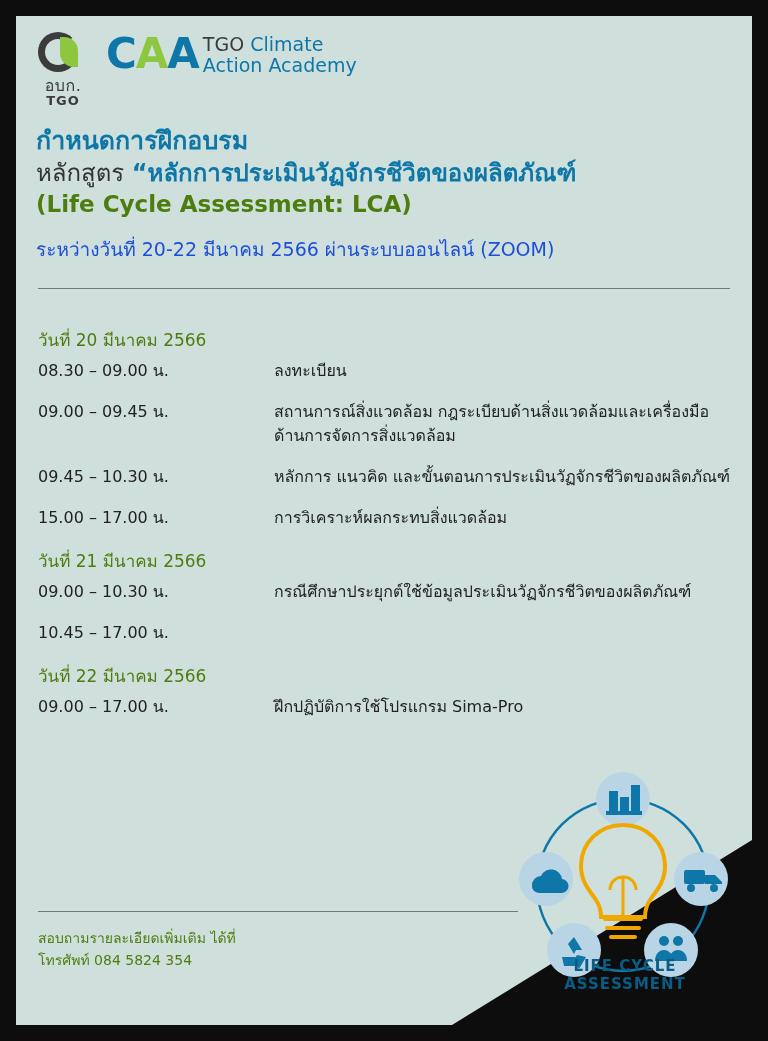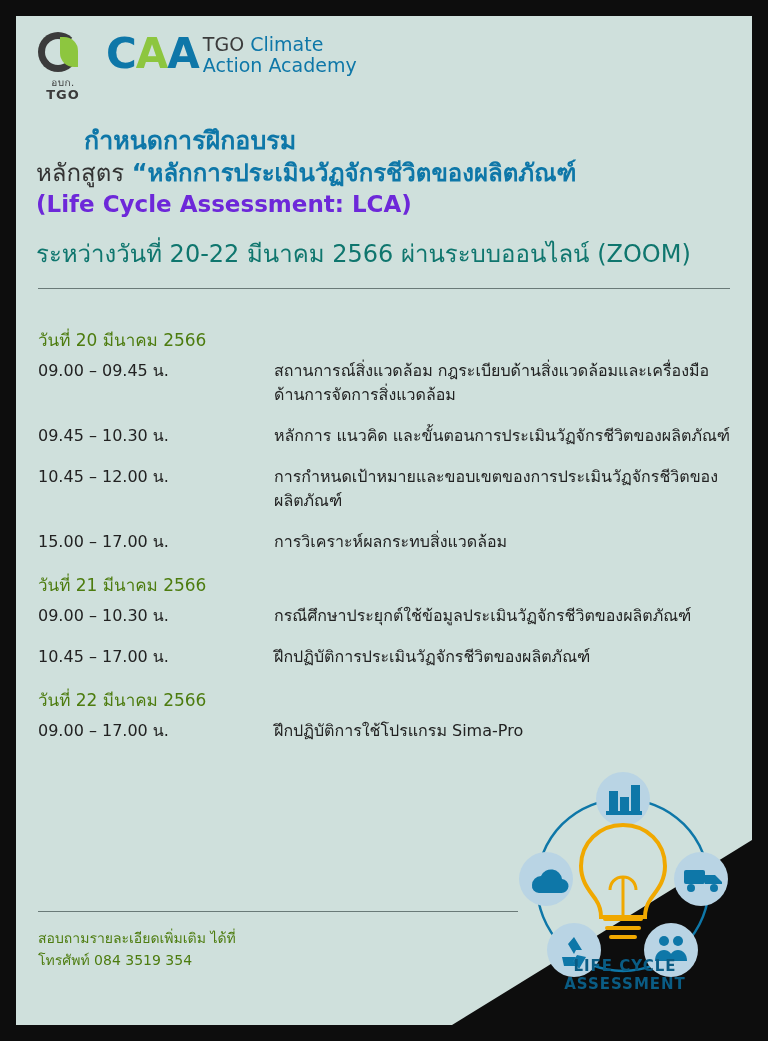--- a/index.html
+++ b/index.html
@@ -70,21 +70,21 @@
   .tgo-leaf {
     position: absolute;
     left: 22px;
     top: 5px;
     width: 18px;
     height: 30px;
     background: #8dc63f;
     border-radius: 0 14px 0 14px;
   }
   .tgo-text-th {
-    font-size: 10px;
+    font-size: 16px;
     color: #3b3b3b;
     letter-spacing: 0.5px;
     margin-top: 2px;
   }
   .tgo-text-en {
     font-size: 13px;
     color: #3b3b3b;
     font-weight: bold;
     letter-spacing: 1px;
   }
@@ -117,40 +117,39 @@
     position: absolute;
     left: 20px;
     top: 108px;
     width: 700px;
   }
   .h1 {
     font-size: 25px;
     font-weight: bold;
     color: #0e77a8;
     line-height: 1.32;
-    margin-left: 48px;
   }
   .h2 {
     font-size: 24px;
     color: #333;
     line-height: 1.35;
   }
   .h2 .quoted {
     font-weight: bold;
     color: #0e77a8;
   }
   .h3 {
     font-size: 23px;
     font-weight: bold;
-    color: #6d28d9;
+    color: #4d7c0f;
     line-height: 1.35;
   }
   .subtitle {
-    font-size: 24px;
-    color: #0f766e;
+    font-size: 19px;
+    color: #1d4ed8;
     margin-top: 14px;
   }
   .rule {
     position: absolute;
     background: #6a7a78;
     height: 1px;
   }
   .rule-top {
     left: 22px;
     top: 272px;
@@ -313,55 +312,54 @@
       <div class="h3">(Life Cycle Assessment: LCA)</div>
       <div class="subtitle">ระหว่างวันที่ 20-22 มีนาคม 2566 ผ่านระบบออนไลน์ (ZOOM)</div>
     </div>
 
     <div class="rule rule-top"></div>
 
     <div class="schedule">
 
       <div class="day-head">วันที่ 20 มีนาคม 2566</div>
       <div class="row">
+        <div class="time">08.30 – 09.00 น.</div>
+        <div class="topic">ลงทะเบียน</div>
+      </div>
+      <div class="row">
         <div class="time">09.00 – 09.45 น.</div>
         <div class="topic">สถานการณ์สิ่งแวดล้อม กฎระเบียบด้านสิ่งแวดล้อมและเครื่องมือด้านการจัดการสิ่งแวดล้อม</div>
       </div>
       <div class="row">
         <div class="time">09.45 – 10.30 น.</div>
         <div class="topic">หลักการ แนวคิด และขั้นตอนการประเมินวัฏจักรชีวิตของผลิตภัณฑ์</div>
       </div>
       <div class="row">
-        <div class="time">10.45 – 12.00 น.</div>
-        <div class="topic">การกำหนดเป้าหมายและขอบเขตของการประเมินวัฏจักรชีวิตของผลิตภัณฑ์</div>
-      </div>
-      <div class="row">
         <div class="time">15.00 – 17.00 น.</div>
         <div class="topic">การวิเคราะห์ผลกระทบสิ่งแวดล้อม</div>
       </div>
 
       <div class="day-head gap-before">วันที่ 21 มีนาคม 2566</div>
       <div class="row">
         <div class="time">09.00 – 10.30 น.</div>
         <div class="topic">กรณีศึกษาประยุกต์ใช้ข้อมูลประเมินวัฏจักรชีวิตของผลิตภัณฑ์</div>
       </div>
       <div class="row">
         <div class="time">10.45 – 17.00 น.</div>
-        <div class="topic">ฝึกปฏิบัติการประเมินวัฏจักรชีวิตของผลิตภัณฑ์</div>
       </div>
 
       <div class="day-head gap-before">วันที่ 22 มีนาคม 2566</div>
       <div class="row">
         <div class="time">09.00 – 17.00 น.</div>
         <div class="topic">ฝึกปฏิบัติการใช้โปรแกรม Sima-Pro</div>
       </div>
 
     </div>
 
     <div class="rule rule-bottom"></div>
 
     <div class="footer">
       <div>สอบถามรายละเอียดเพิ่มเติม ได้ที่</div>
-      <div>โทรศัพท์ 084 3519 354</div>
+      <div>โทรศัพท์ 084 5824 354</div>
     </div>
 
   </div>
 </div>
 
 </body></html>

